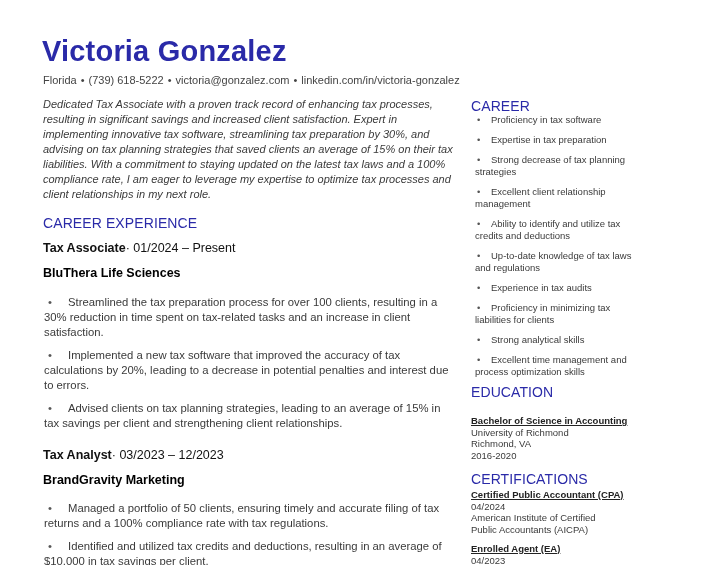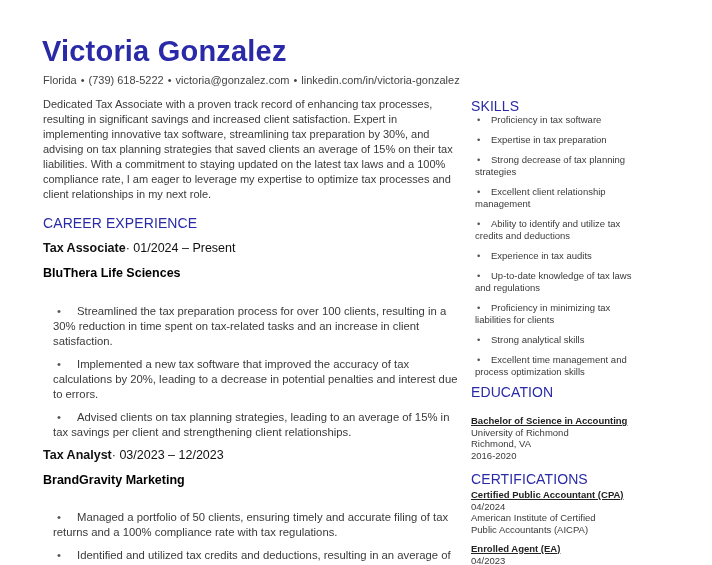--- a/index.html
+++ b/index.html
@@ -40,20 +40,21 @@
     }
     .summary {
       position: absolute;
       left: 43px;
       top: 97px;
       width: 412px;
       font-size: 11px;
       line-height: 15px;
       color: #3a3a3a;
       margin: 0;
+      font-style: italic;
     }
     .section-title {
       position: absolute;
       font-size: 14px;
       color: #2a2aa8;
       margin: 0;
       font-weight: normal;
       letter-spacing: 0.1px;
     }
     .job-title {
@@ -70,21 +71,21 @@
       left: 43px;
       font-size: 12.5px;
       font-weight: bold;
       color: #000000;
       margin: 0;
     }
     .bullets {
       position: absolute;
       left: 43px;
       width: 412px;
-      margin: 10px;
+      margin: 1px;
       padding: 0;
       list-style: none;
     }
     .bullets li {
       font-size: 11.3px;
       line-height: 15px;
       color: #3a3a3a;
       margin-bottom: 8px;
     }
     .bullets li .dot {
@@ -154,29 +155,29 @@
 
 <div class="job-title" style="top:448px;">
   <b>Tax Analyst</b><span>· 03/2023 – 12/2023</span>
 </div>
 <div class="company" style="top:473px;">BrandGravity Marketing</div>
 <ul class="bullets" style="top:500px;">
   <li><span class="dot">•</span><span>Managed a portfolio of 50 clients, ensuring timely and accurate filing of tax returns and a 100% compliance rate with tax regulations.</span></li>
   <li><span class="dot">•</span><span>Identified and utilized tax credits and deductions, resulting in an average of $10,000 in tax savings per client.</span></li>
 </ul>
 
-<h2 class="section-title" style="left:471px; top:98px;">SKILLS</h2>
+<h2 class="section-title" style="left:471px; top:98px;">CAREER</h2>
 <ul class="skills">
   <li><span class="dot">•</span><span>Proficiency in tax software</span></li>
   <li><span class="dot">•</span><span>Expertise in tax preparation</span></li>
   <li><span class="dot">•</span><span>Strong decrease of tax planning strategies</span></li>
   <li><span class="dot">•</span><span>Excellent client relationship management</span></li>
   <li><span class="dot">•</span><span>Ability to identify and utilize tax credits and deductions</span></li>
+  <li><span class="dot">•</span><span>Up-to-date knowledge of tax laws and regulations</span></li>
   <li><span class="dot">•</span><span>Experience in tax audits</span></li>
-  <li><span class="dot">•</span><span>Up-to-date knowledge of tax laws and regulations</span></li>
   <li><span class="dot">•</span><span>Proficiency in minimizing tax liabilities for clients</span></li>
   <li><span class="dot">•</span><span>Strong analytical skills</span></li>
   <li><span class="dot">•</span><span>Excellent time management and process optimization skills</span></li>
 </ul>
 
 <h2 class="section-title" style="left:471px; top:384px;">EDUCATION</h2>
 <div class="side-block" style="top:415px;">
   <div class="strong">Bachelor of Science in Accounting</div>
   <div>University of Richmond</div>
   <div>Richmond, VA</div>

